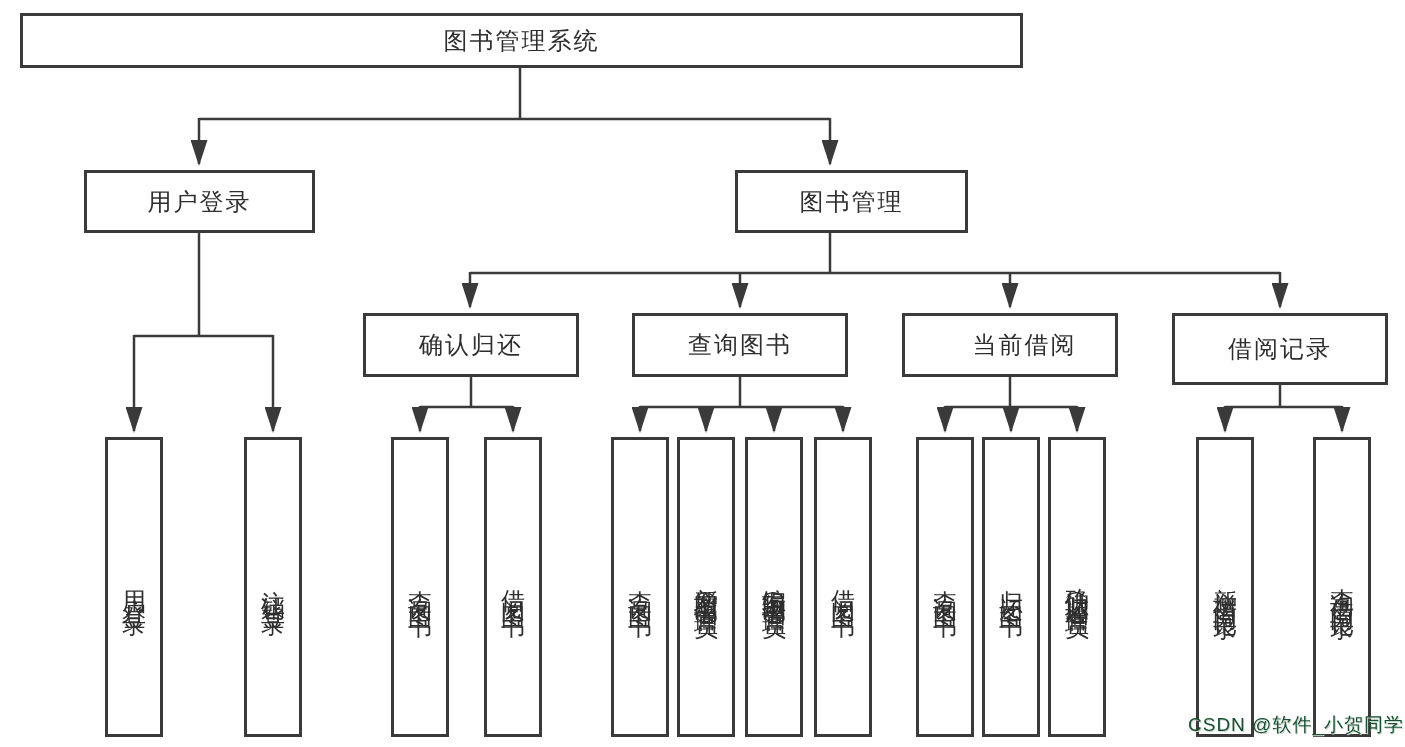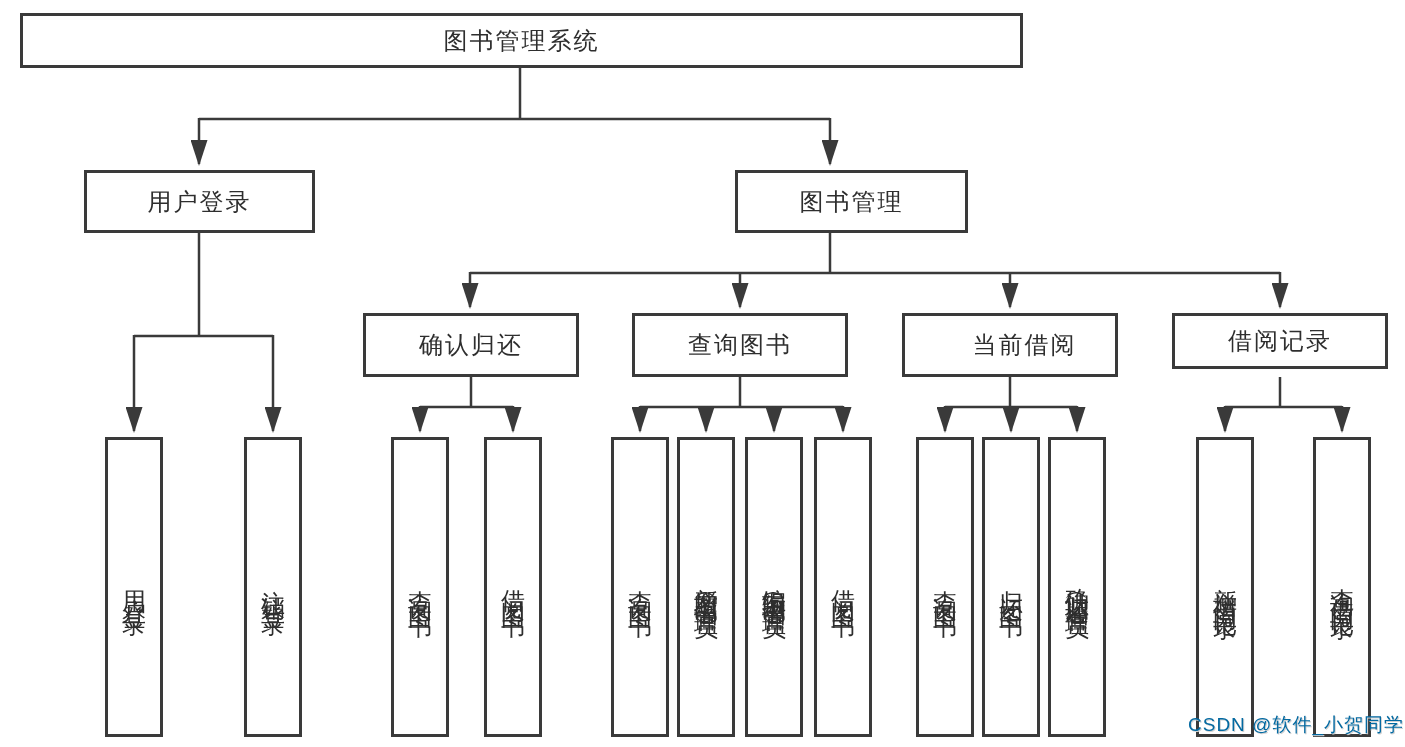--- a/index.html
+++ b/index.html
@@ -35,21 +35,21 @@
     line-height:1;
     white-space:nowrap;
   }
   .leaf .v-label.mid{letter-spacing:6px;}
   .leaf .v-label.long{letter-spacing:4px;}
   #watermark{
     position:absolute;
     left:1188px;top:712px;
     font-size:19px;
     letter-spacing:1px;
-    color:#0369a1;
+    color:#14532d;
     text-shadow:1px 1px 0 #d2d2d2;
     white-space:nowrap;
   }
 </style>
 </head>
 <body>
 
 <div id="canvas">
 
   <svg id="wires" viewBox="0 0 1405 747" xmlns="http://www.w3.org/2000/svg">
@@ -115,21 +115,21 @@
 
   <div class="node" style="left:363px;top:313px;width:216px;height:64px;">
     <span class="h-label">确认归还</span>
   </div>
   <div class="node" style="left:632px;top:313px;width:216px;height:64px;">
     <span class="h-label">查询图书</span>
   </div>
   <div class="node" style="left:902px;top:313px;width:216px;height:64px;padding-left:29px;">
     <span class="h-label">当前借阅</span>
   </div>
-  <div class="node" style="left:1172px;top:313px;width:216px;height:56px;text-align:center;">
+  <div class="node" style="left:1172px;top:313px;width:216px;height:72px;text-align:center;">
     <span class="h-label">借阅记录</span>
   </div>
 
   <div class="node leaf" style="left:105px;">
     <span class="v-label">用户登录</span>
   </div>
   <div class="node leaf" style="left:244px;">
     <span class="v-label">注销登录</span>
   </div>
 

